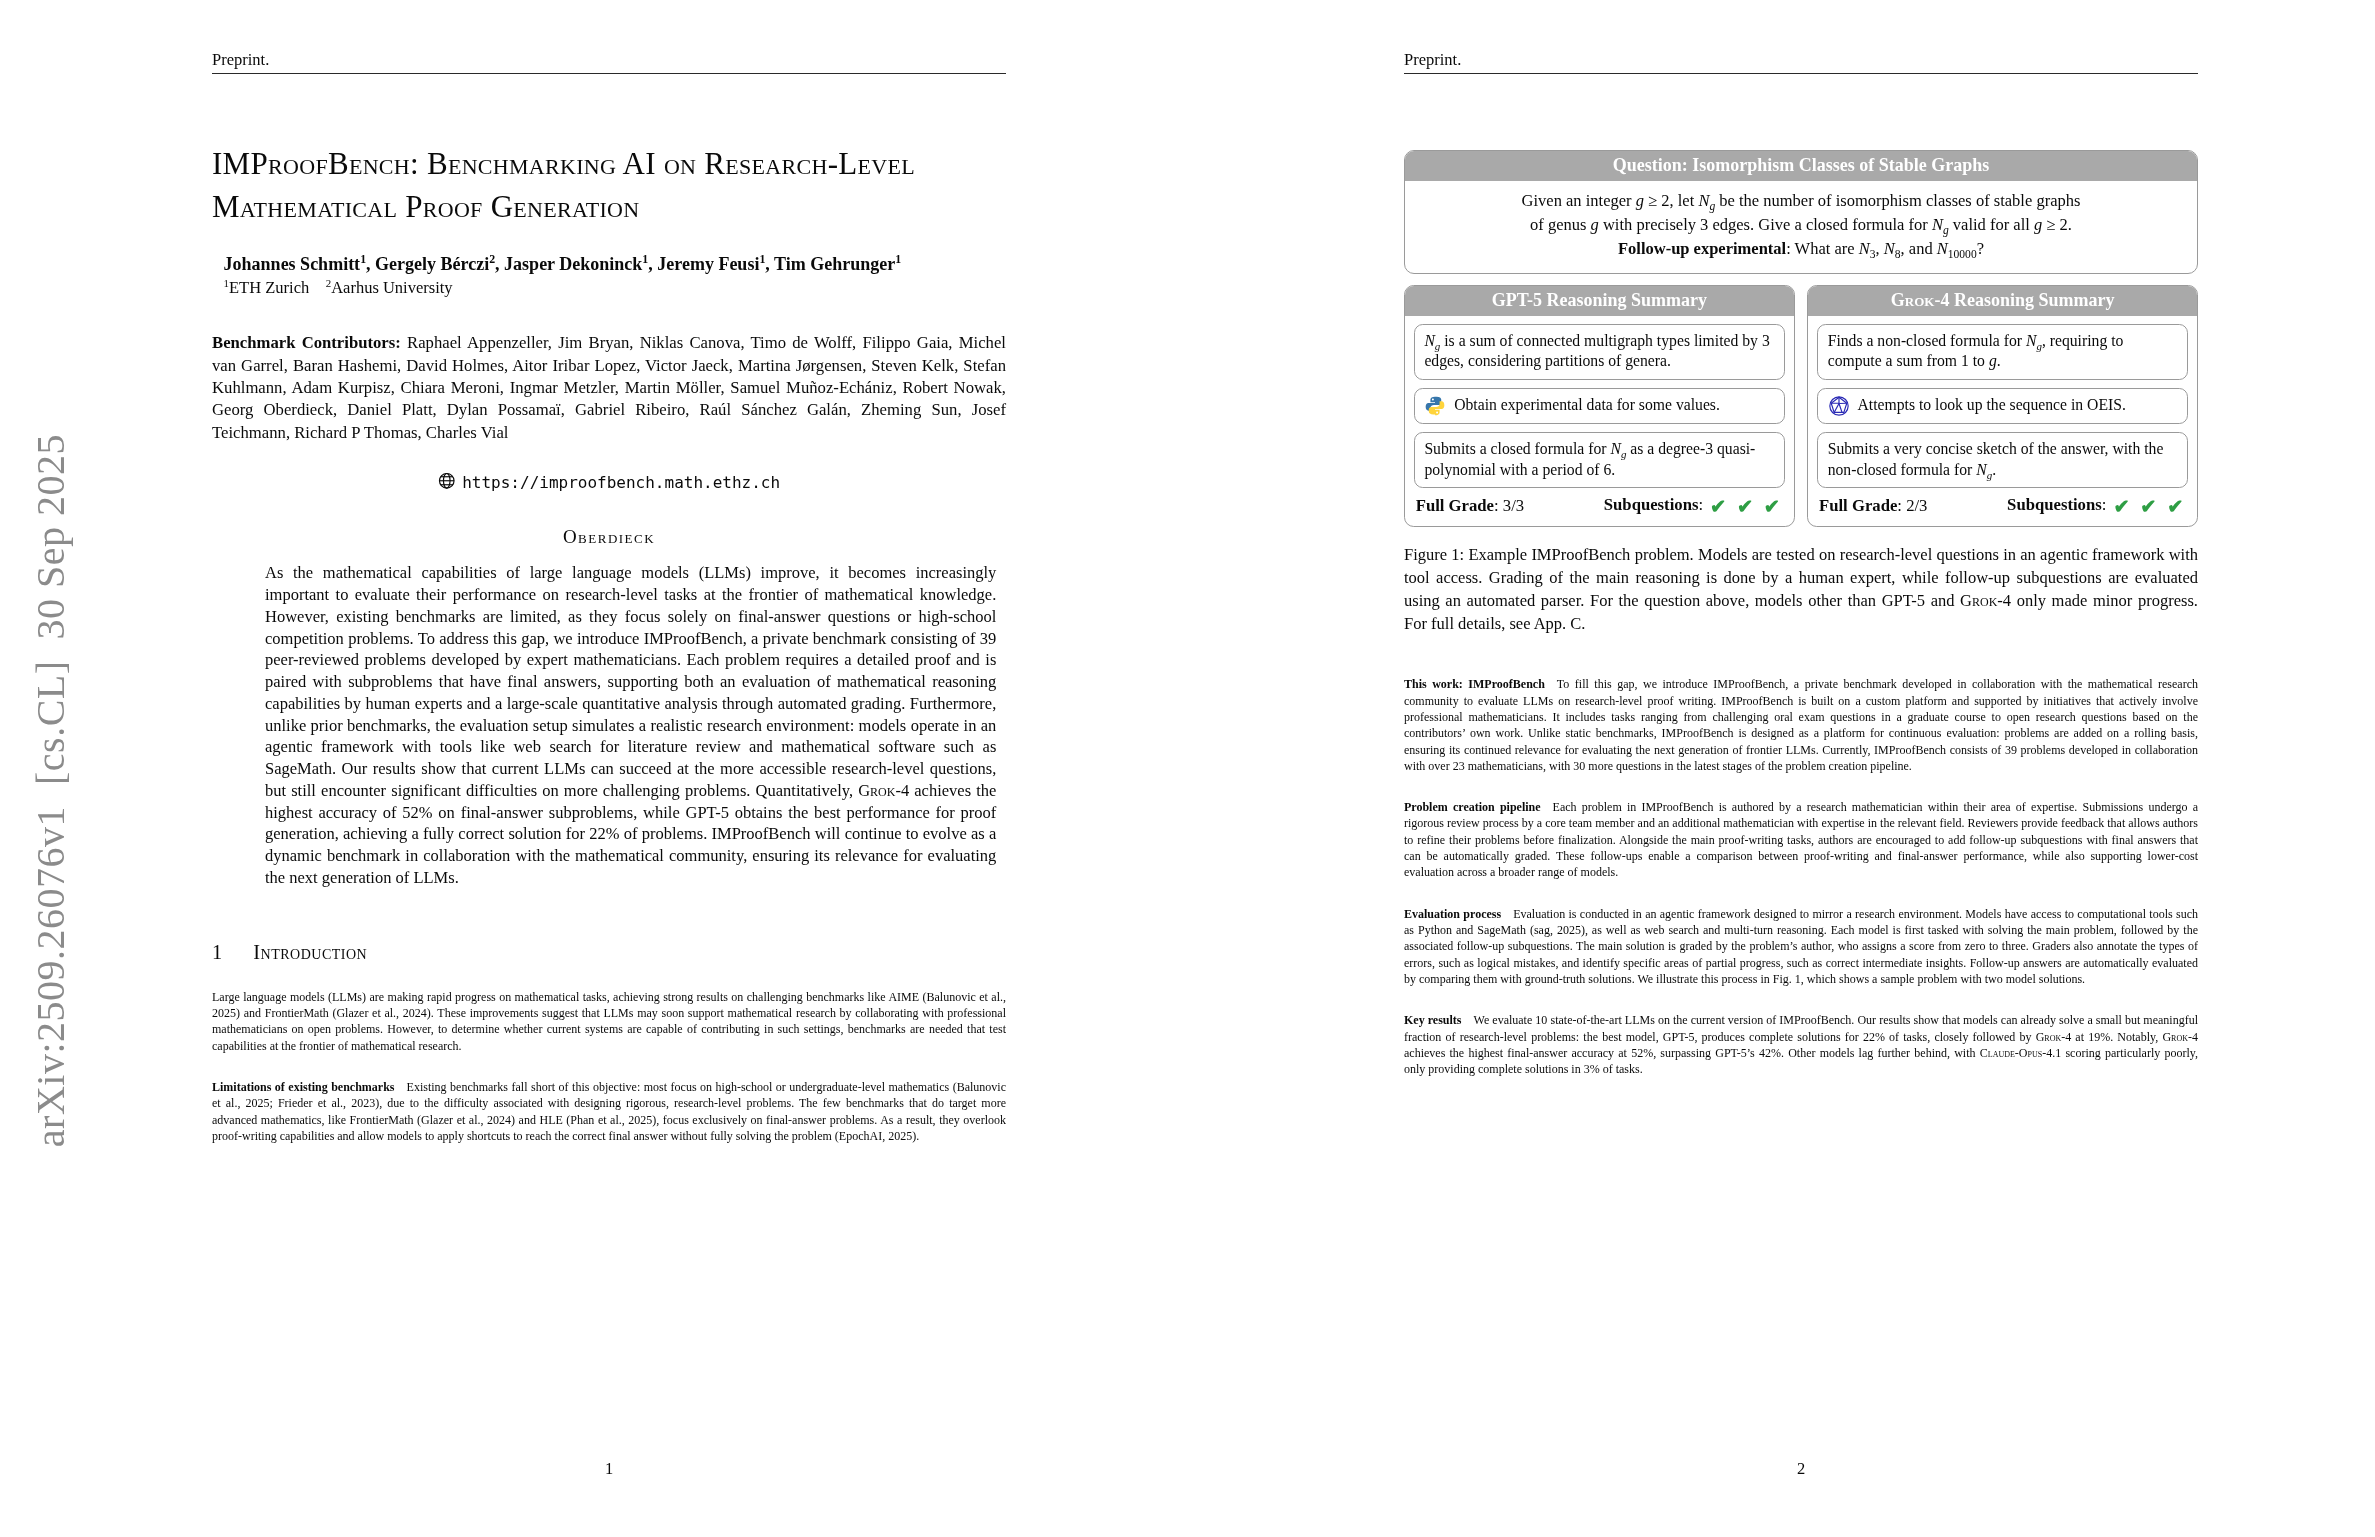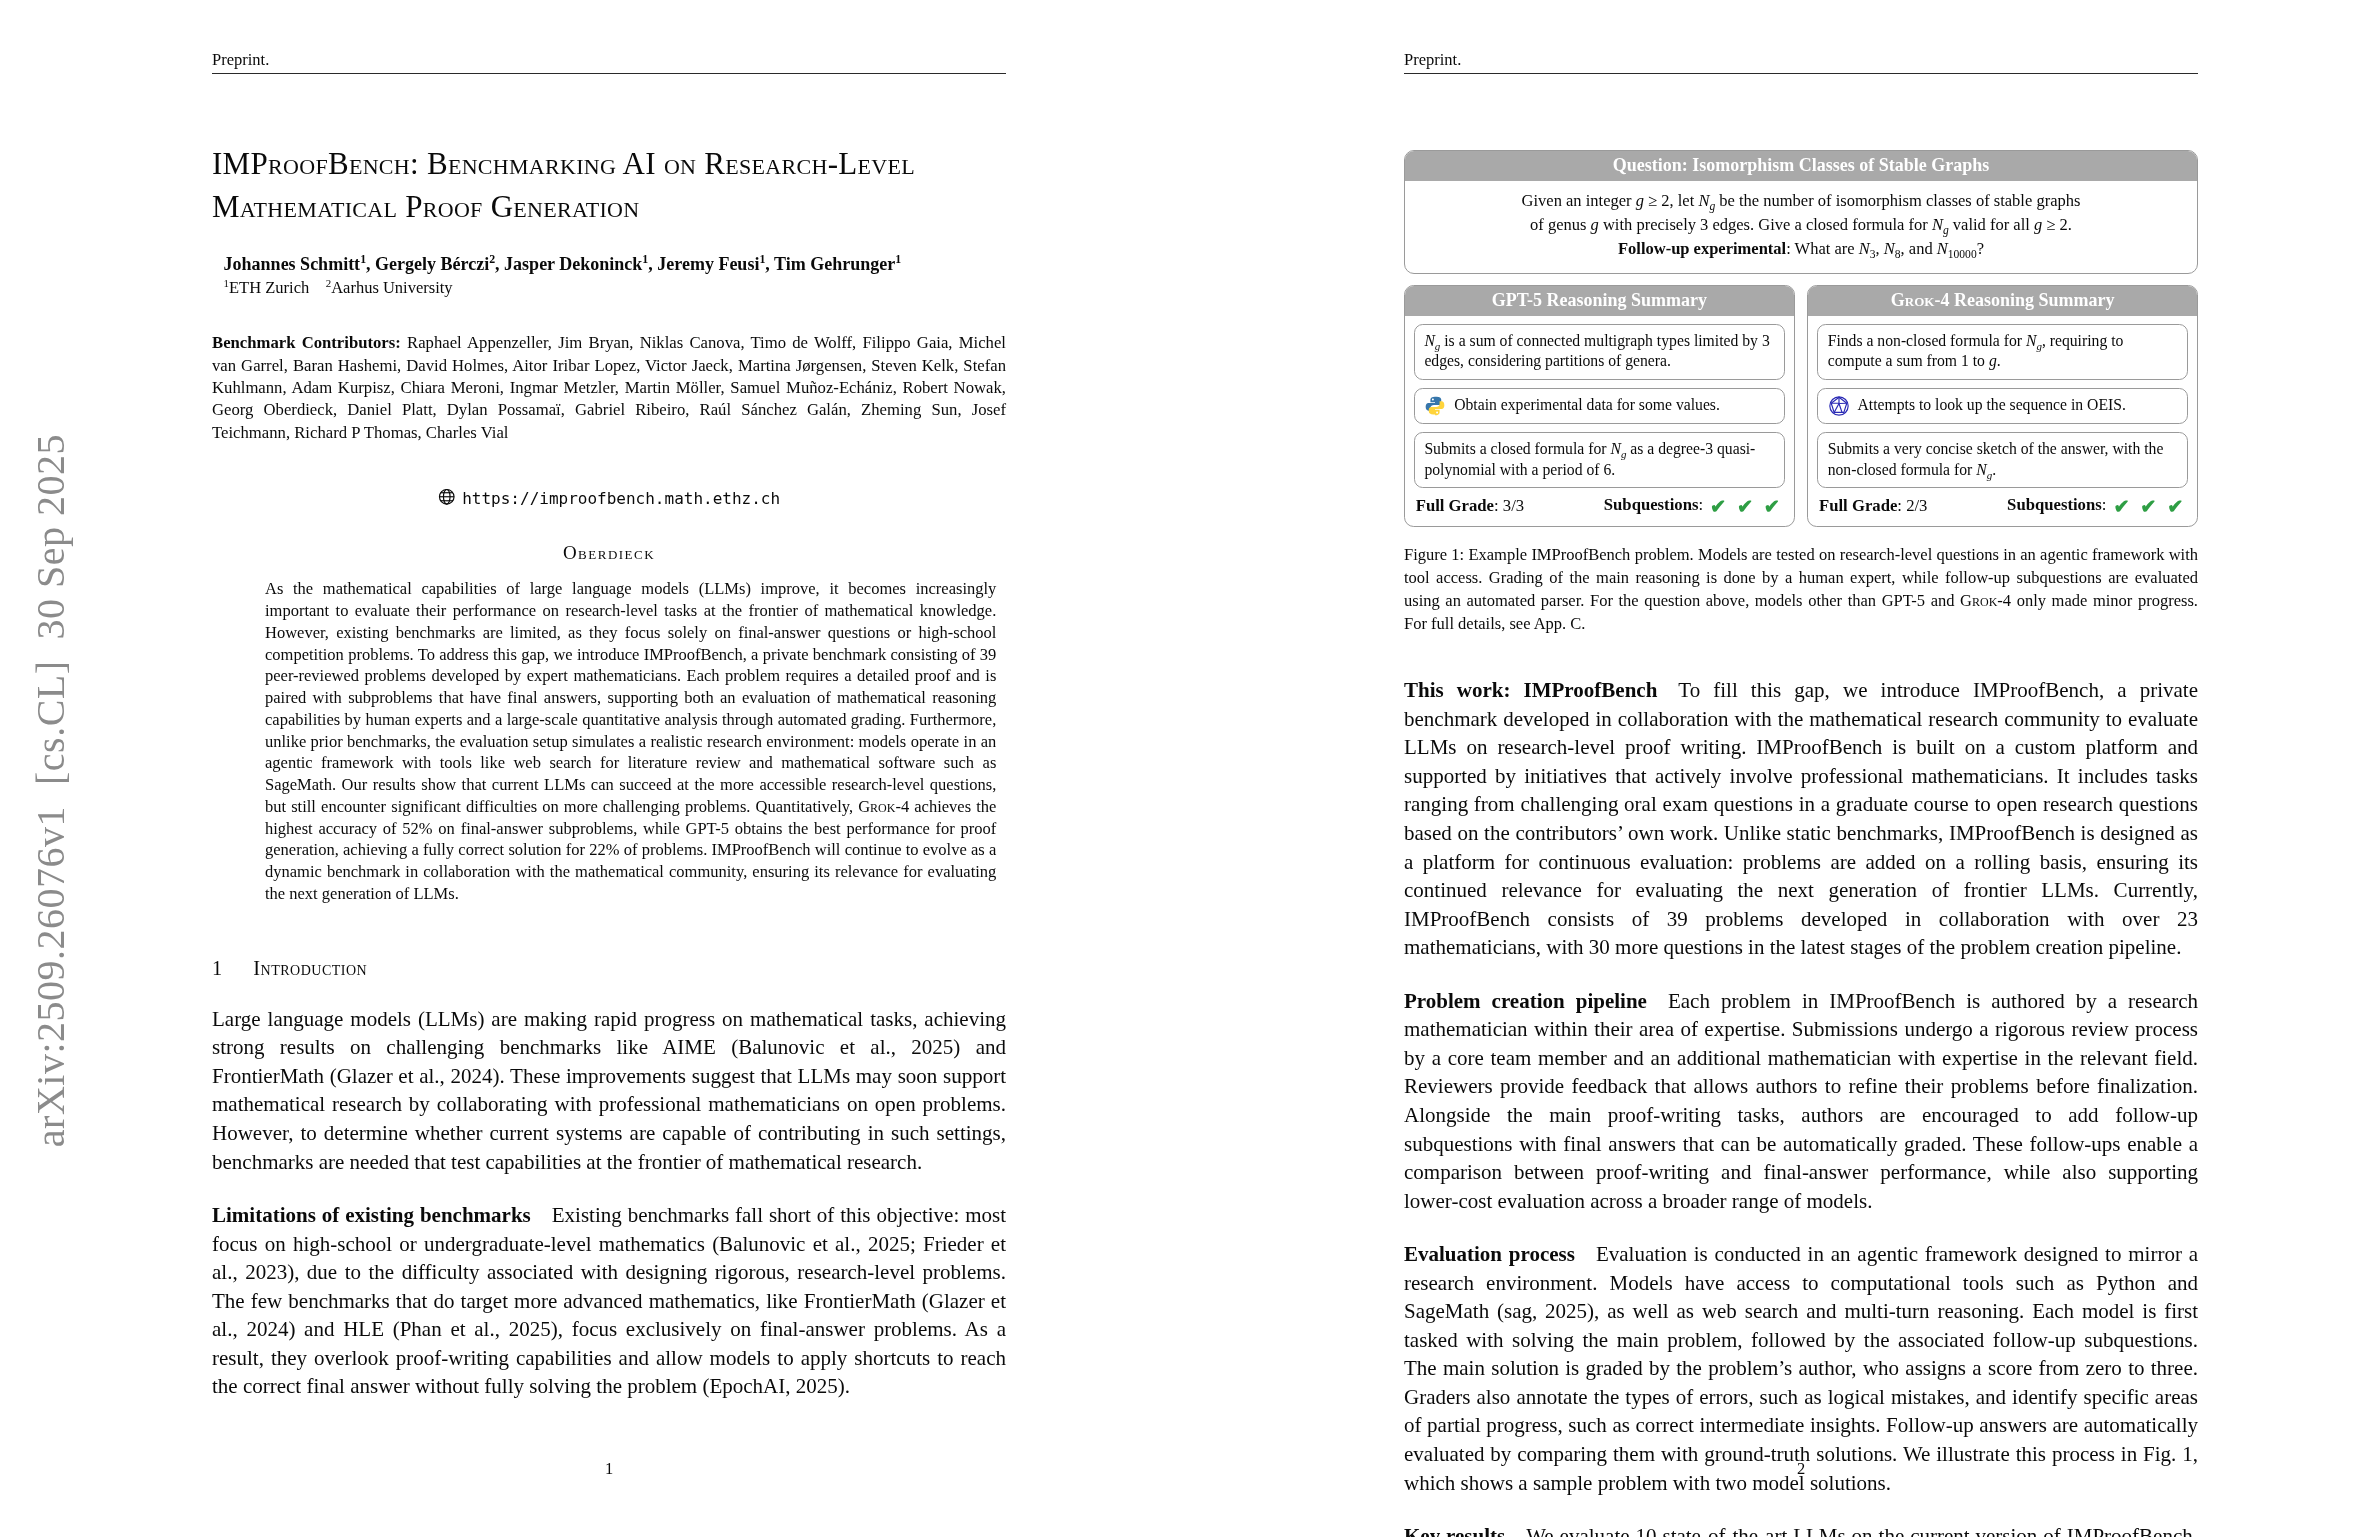--- a/index.html
+++ b/index.html
@@ -21,30 +21,30 @@
   sub { font-size:70%; line-height:0; }
   .b { font-weight:bold; }
   .sc { font-variant:small-caps; }
   .title {
     margin:69px 0 0 0; font-weight:normal;
     font-size:31px; line-height:1.38; font-variant:small-caps; letter-spacing:0.3px;
   }
   .authors { margin-top:26px; padding-left:11.6px; font-size:18px; font-weight:bold; }
   .affil   { margin-top:2.9px;  padding-left:11.6px; font-size:16.5px; }
   .contrib { margin-top:34px; font-size:16.7px; line-height:1.34; text-align:justify; }
-  .urlrow  { margin-top:44px; display:flex; justify-content:center; align-items:center; gap:6.8px; }
+  .urlrow  { margin-top:28px; display:flex; justify-content:center; align-items:center; gap:6.8px; }
   .urlrow a { color:#0a0a0a; text-decoration:none;
     font-family:"DejaVu Sans Mono", monospace; font-size:16px; }
   .abs-head { margin-top:32px; text-align:center; font-variant:small-caps;
     font-size:19px; letter-spacing:1.5px; }
   .abs-body { margin:14.6px 9.7px 0 53px; font-size:16.5px; line-height:1.32; text-align:justify; }
   .sec-head { margin-top:52px; font-size:20.4px; }
   .sec-head .sec-num { display:inline-block; }
   .sec-head .sec-title { font-variant:small-caps; margin-left:26px; letter-spacing:0.5px; }
-  .para { margin-top:25px; font-size:21px; line-height:1.36; text-align:justify; }
+  .para { margin-top:25px; font-size:12px; line-height:1.36; text-align:justify; }
   .para-first { margin-top:41px; }
   .pagenum { position:absolute; top:1409px; width:100%; text-align:center; font-size:16.5px; }
 
   
   .qbox { margin-top:76px; border:1.5px solid #9a9a9a; border-radius:10px; overflow:hidden; background:#fff; }
   .box-head { background:#a9a9a9; color:#ffffff; font-weight:bold; font-size:18px;
     text-align:center; padding:3.9px 0 4.9px; }
   .qbody { padding:8.7px 21.3px 11.6px; text-align:center; font-size:16.5px; line-height:1.45; }
   .sumrow { display:flex; gap:12.6px; margin-top:11.6px; align-items:stretch; }
   .sumbox { flex:1; border:1.5px solid #9a9a9a; border-radius:9.7px; overflow:hidden;

